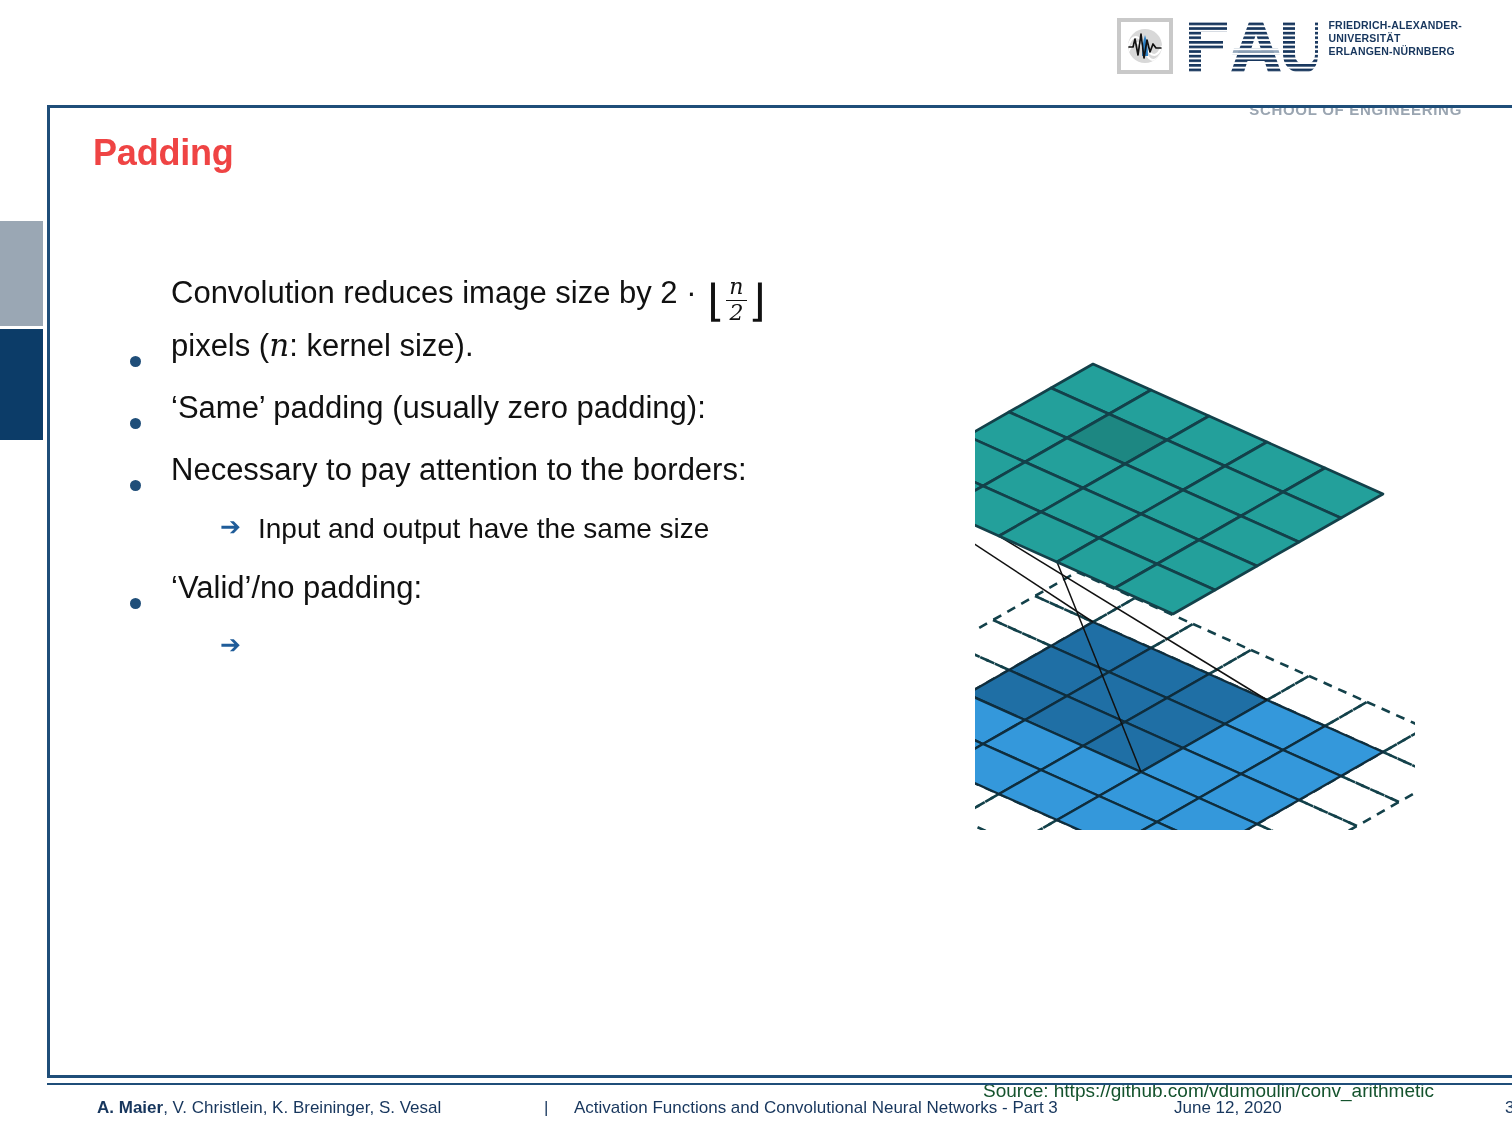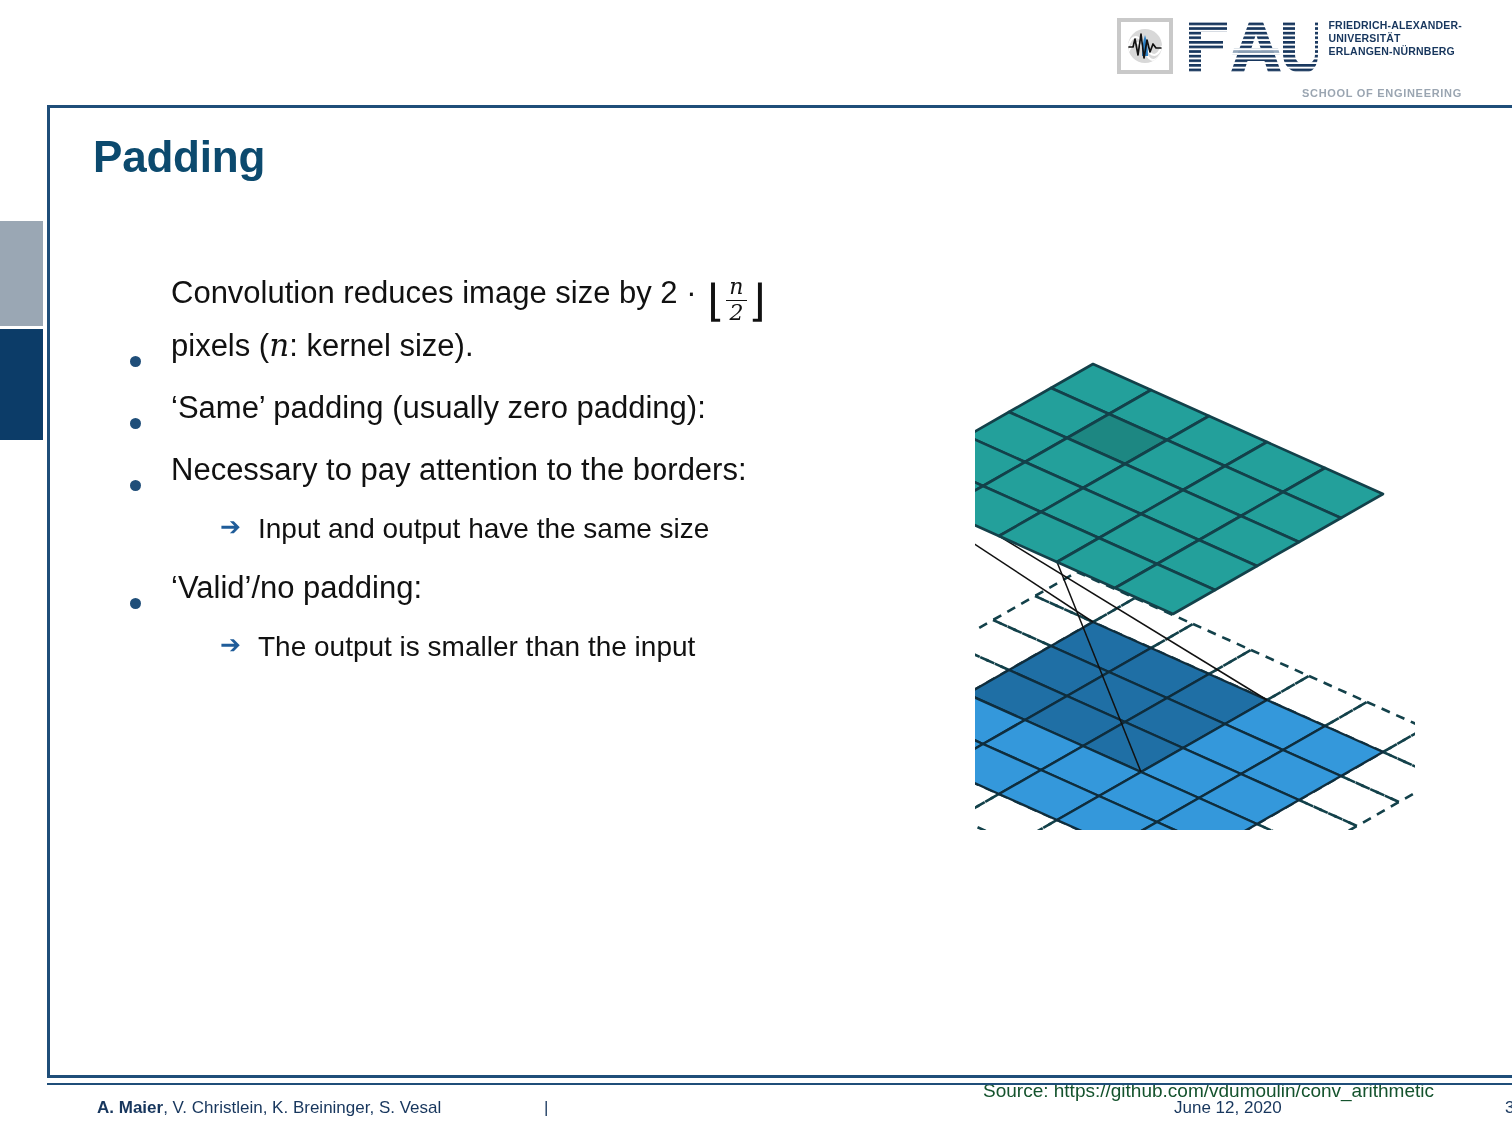--- a/index.html
+++ b/index.html
@@ -46,25 +46,25 @@
   #fau-letters { display:block; }
   #fau-names {
     font-size: 10.5px;
     font-weight: bold;
     line-height: 1.22;
     color: #17365d;
     letter-spacing: 0.2px;
     margin-top: 1px;
   }
   #fau-school {
-    font-size: 11px;
+    font-size: 15px;
     font-weight: bold;
     color: #9aa5b1;
     letter-spacing: 0.7px;
-    margin-top: 7px;
+    margin-top: 21px;
     text-align: left;
     align-self: flex-end;
   }
   #fau-right {
     display: flex;
     flex-direction: column;
     justify-content: flex-start;
     margin-left: 10px;
   }
   #fau-top-row { display: flex; align-items: flex-start; }
@@ -98,23 +98,23 @@
     width: 43px;
     height: 111px;
     background: #0c3c68;
   }
 
   
   #page-title {
     position: absolute;
     left: 93px;
     top: 132px;
-    font-size: 44px;
+    font-size: 36px;
     font-weight: bold;
-    color: #0c4a6e;
+    color: #ef4444;
     letter-spacing: -0.2px;
   }
 
   
   #bullet-list {
     position: absolute;
     left: 130px;
     top: 272px;
     width: 800px;
   }
@@ -325,21 +325,20 @@
     <span class="sub-text">Input and output have the same size</span>
   </div>
 
   <div class="bullet-row">
     <span class="bullet-dot"></span>
     <span class="bullet-text">‘Valid’/no padding:</span>
   </div>
 
   <div class="sub-row">
     <span class="sub-arrow">➔</span>
-    <span class="sub-text">The output is smaller than the input</span>
   </div>
 
 </div>
 
 <div id="conv-figure">
   <svg id="conv-svg" width="440" height="500" viewBox="0 0 440 500" aria-hidden="true">
       <g>
         <path d="M102,242 L160,268 L118,292 L60,266 Z" fill="none" stroke="#13414a" stroke-width="2.6" stroke-dasharray="9,7"></path>
         <path d="M160,268 L218,294 L176,318 L118,292 Z" fill="none" stroke="#13414a" stroke-width="2.6" stroke-dasharray="9,7"></path>
         <path d="M218,294 L276,320 L234,344 L176,318 Z" fill="none" stroke="#13414a" stroke-width="2.6" stroke-dasharray="9,7"></path>
@@ -427,15 +426,16 @@
       </g>
     </svg>
 </div>
 
 <div id="source-note">Source: https://github.com/vdumoulin/conv_arithmetic</div>
 
 <div id="footer-rule"></div>
 <div id="footer">
   <span id="footer-authors"><span class="lead">A. Maier</span><span>, V. Christlein, K. Breininger, S. Vesal</span></span>
   <span id="footer-sep1">|</span>
+  <span id="footer-course">Activation Functions and Convolutional Neural Networks - Part 3</span>
   <span id="footer-date">June 12, 2020</span>
   <span id="footer-pagenum">32</span>
 </div>
 
 </body></html>

